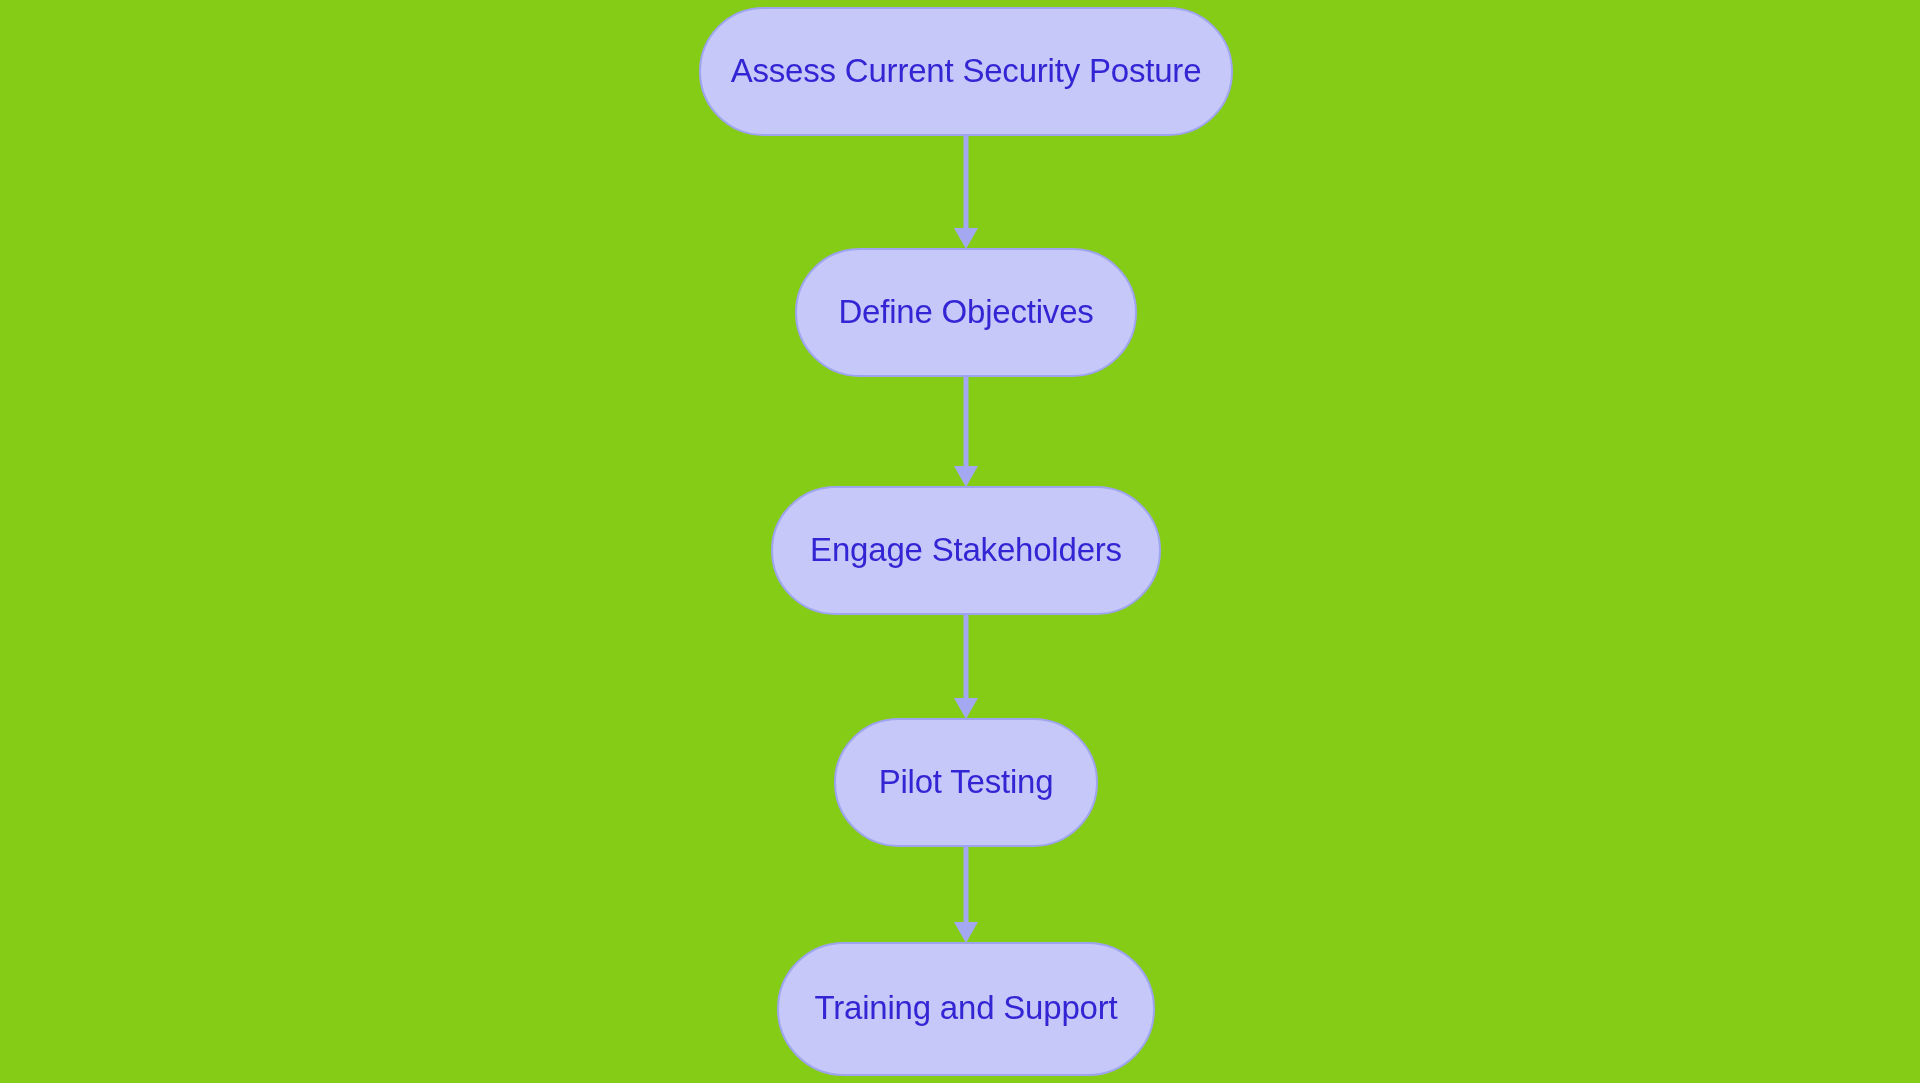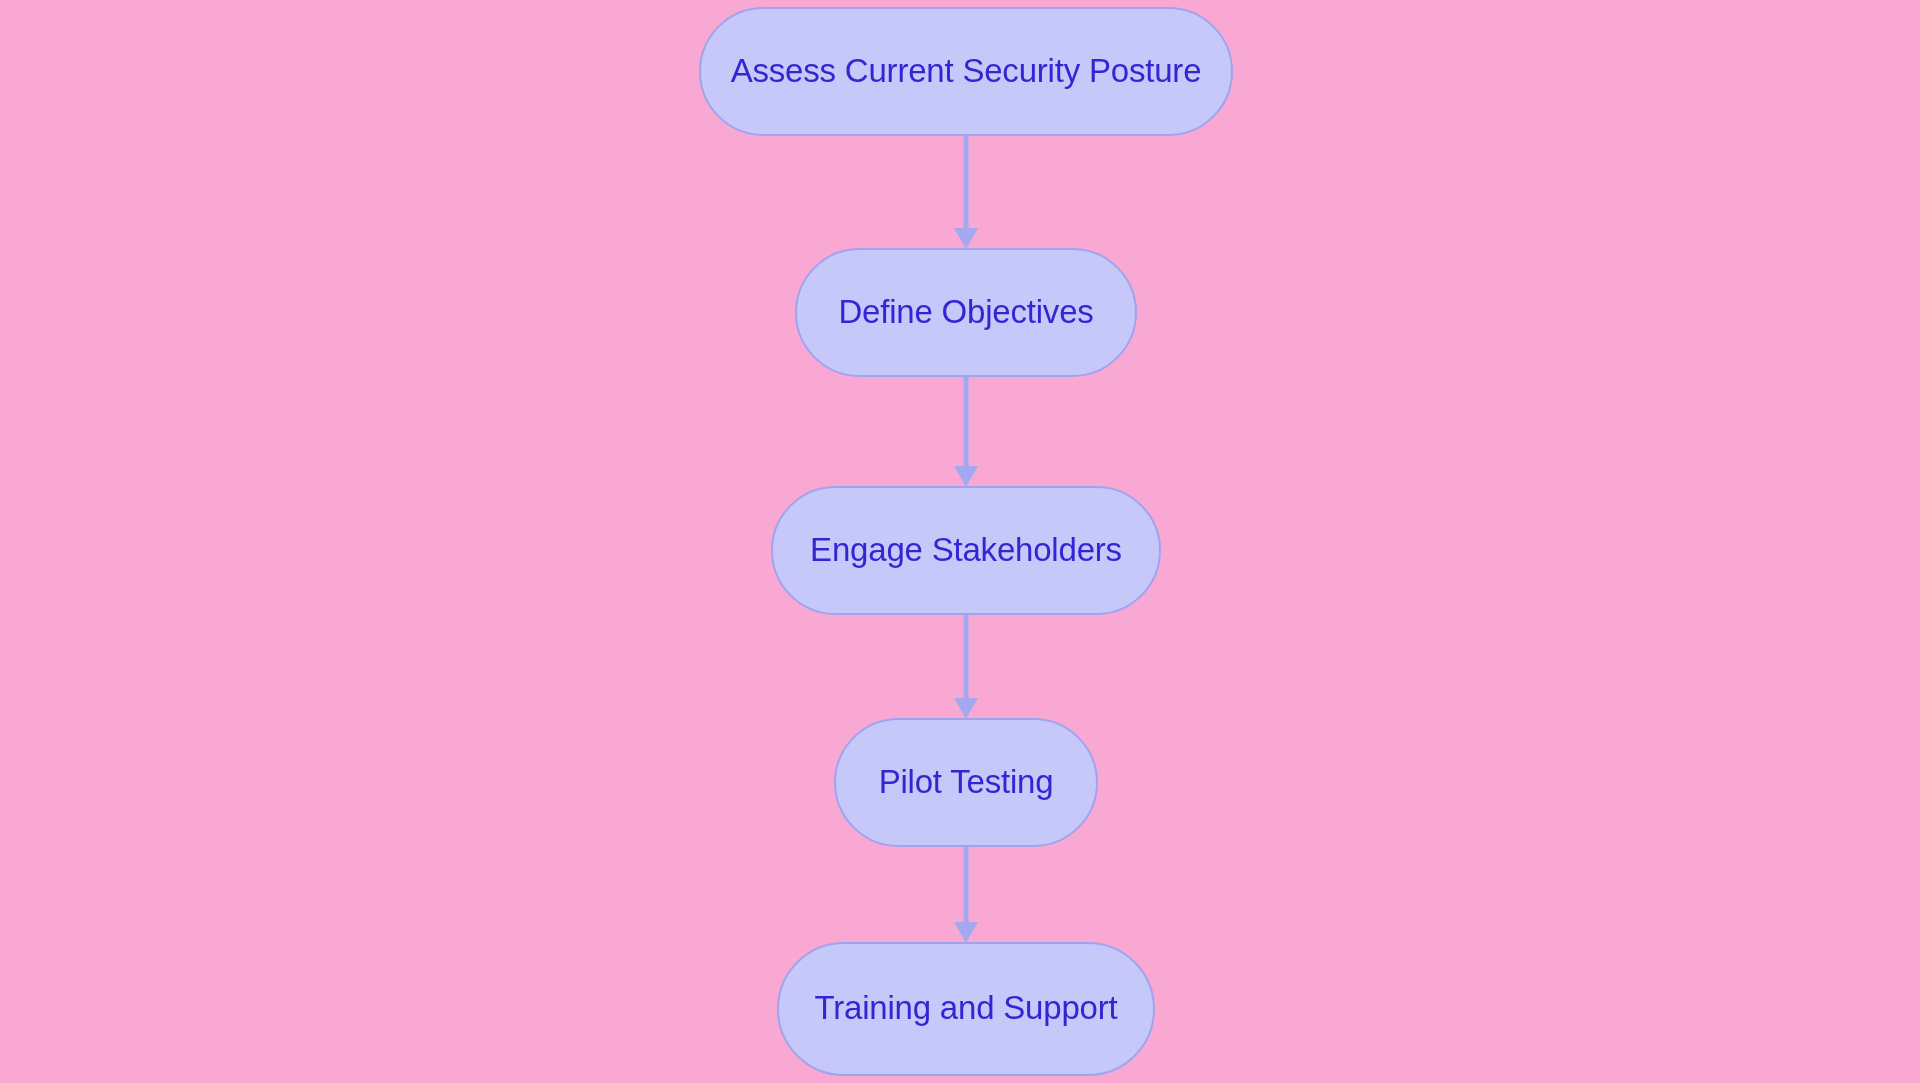--- a/index.html
+++ b/index.html
@@ -8,21 +8,21 @@
     padding: 0;
     background: #ffffff;
   }
   body {
     font-family: "Liberation Sans", sans-serif;
   }
   #canvas {
     position: relative;
     width: 1920px;
     height: 1083px;
-    background: #f9a8d4;
+    background: #84cc16;
     overflow: hidden;
     text-align: center;
   }
   #flow-svg {
     position: absolute;
     top: 0;
     left: 0;
     width: 1920px;
     height: 1083px;
   }

